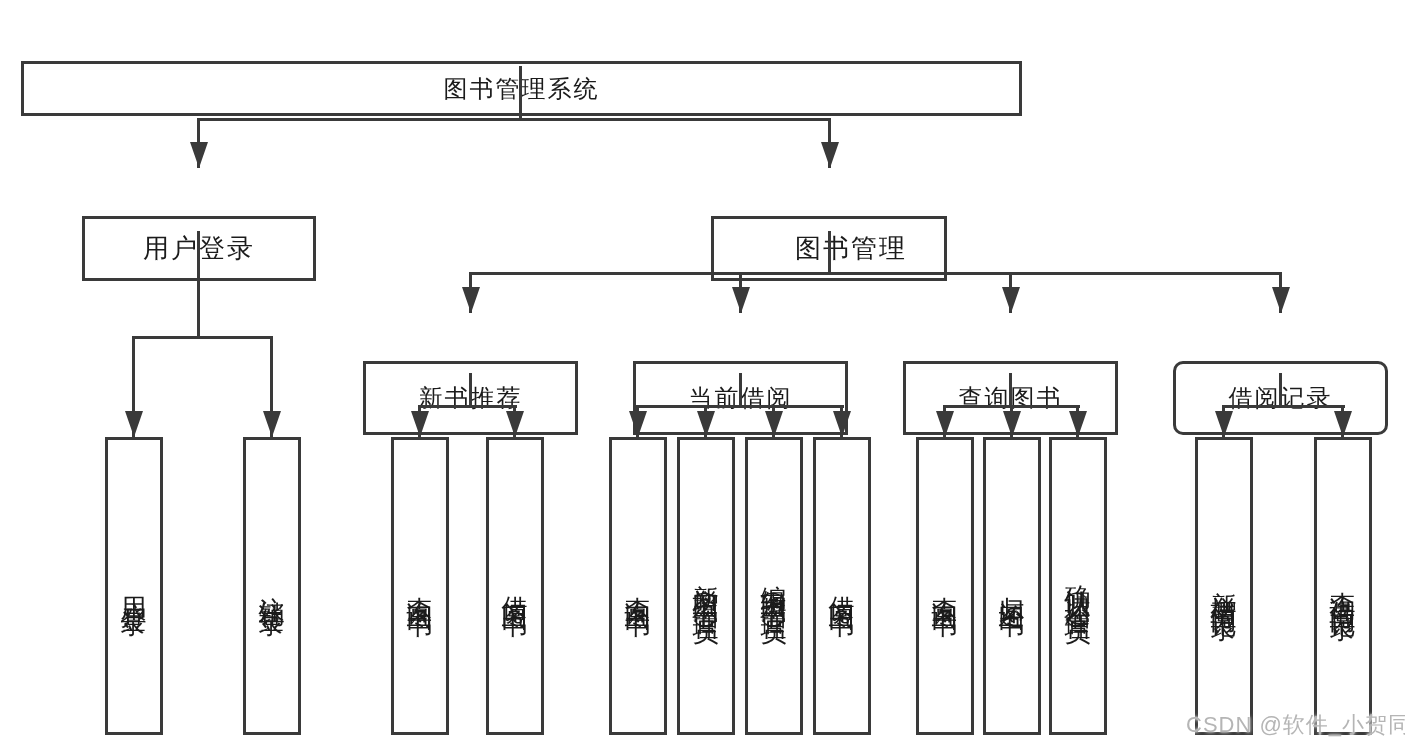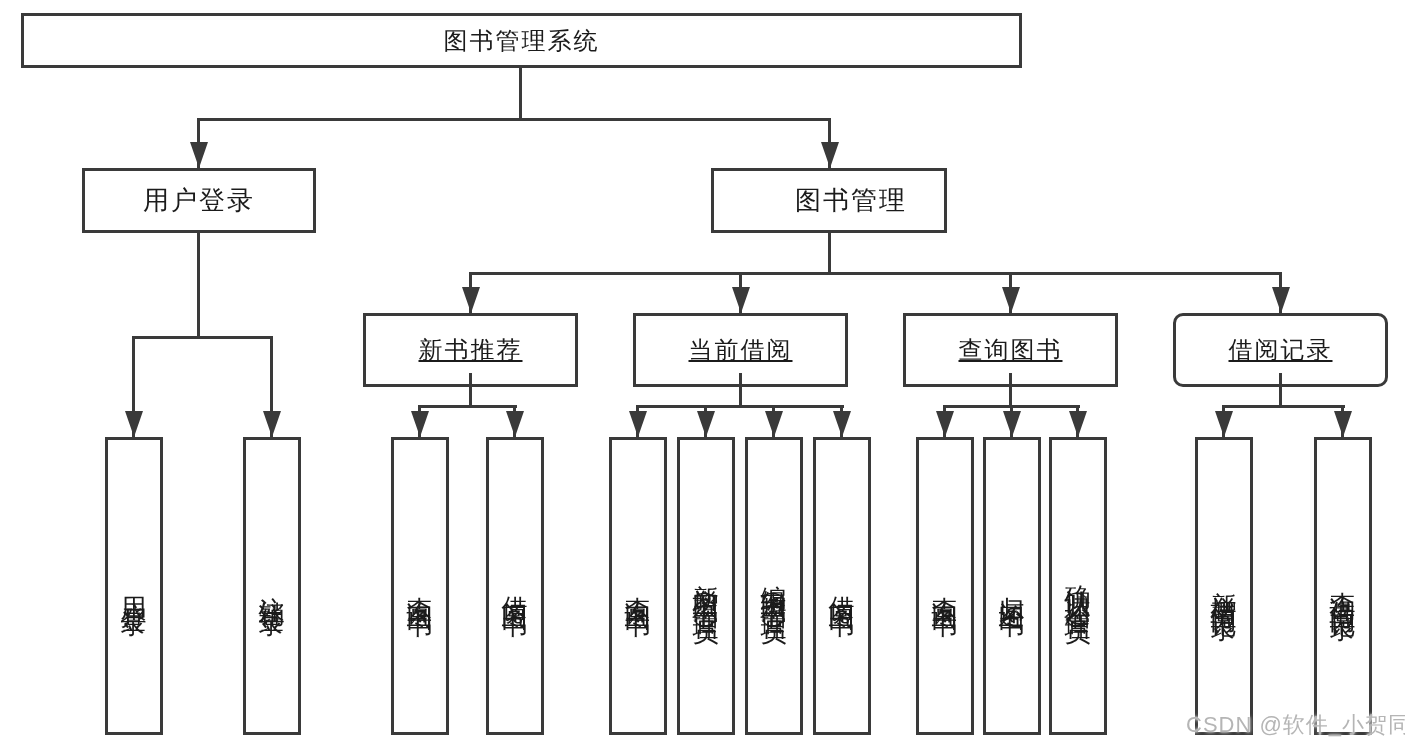--- a/index.html
+++ b/index.html
@@ -18,26 +18,27 @@
   
   .box{
     position:absolute;
     box-sizing:border-box;
     border:3px solid var(--line);
     background:#ffffff;
     display:flex;
     align-items:center;
     justify-content:center;
     text-align:center;
+    margin-top:48px;
   }
   .box.root{left:21px;top:13px;width:1001px;height:55px;font-size:24px;letter-spacing:2px;}
   .box.l2{top:168px;height:65px;font-size:26px;letter-spacing:2px;}
   .box.l2a{left:82px;width:234px;}
   .box.l2b{left:711px;width:236px;padding-left:44px;}
-  .box.l3{top:313px;height:74px;width:215px;font-size:24px;letter-spacing:2px;text-decoration:underline;}
+  .box.l3{top:313px;height:74px;width:215px;font-size:24px;letter-spacing:2px;}
   .box.l3a{left:363px;} .box.l3b{left:633px;} .box.l3c{left:903px;} .box.l3d{left:1173px;border-radius:10px;}
   .vbox{
     position:absolute;
     box-sizing:border-box;
     border:3px solid var(--line);
     background:#ffffff;
     top:437px;height:298px;width:58px;
     display:flex;align-items:center;justify-content:center;
   }
   .vbox span{

